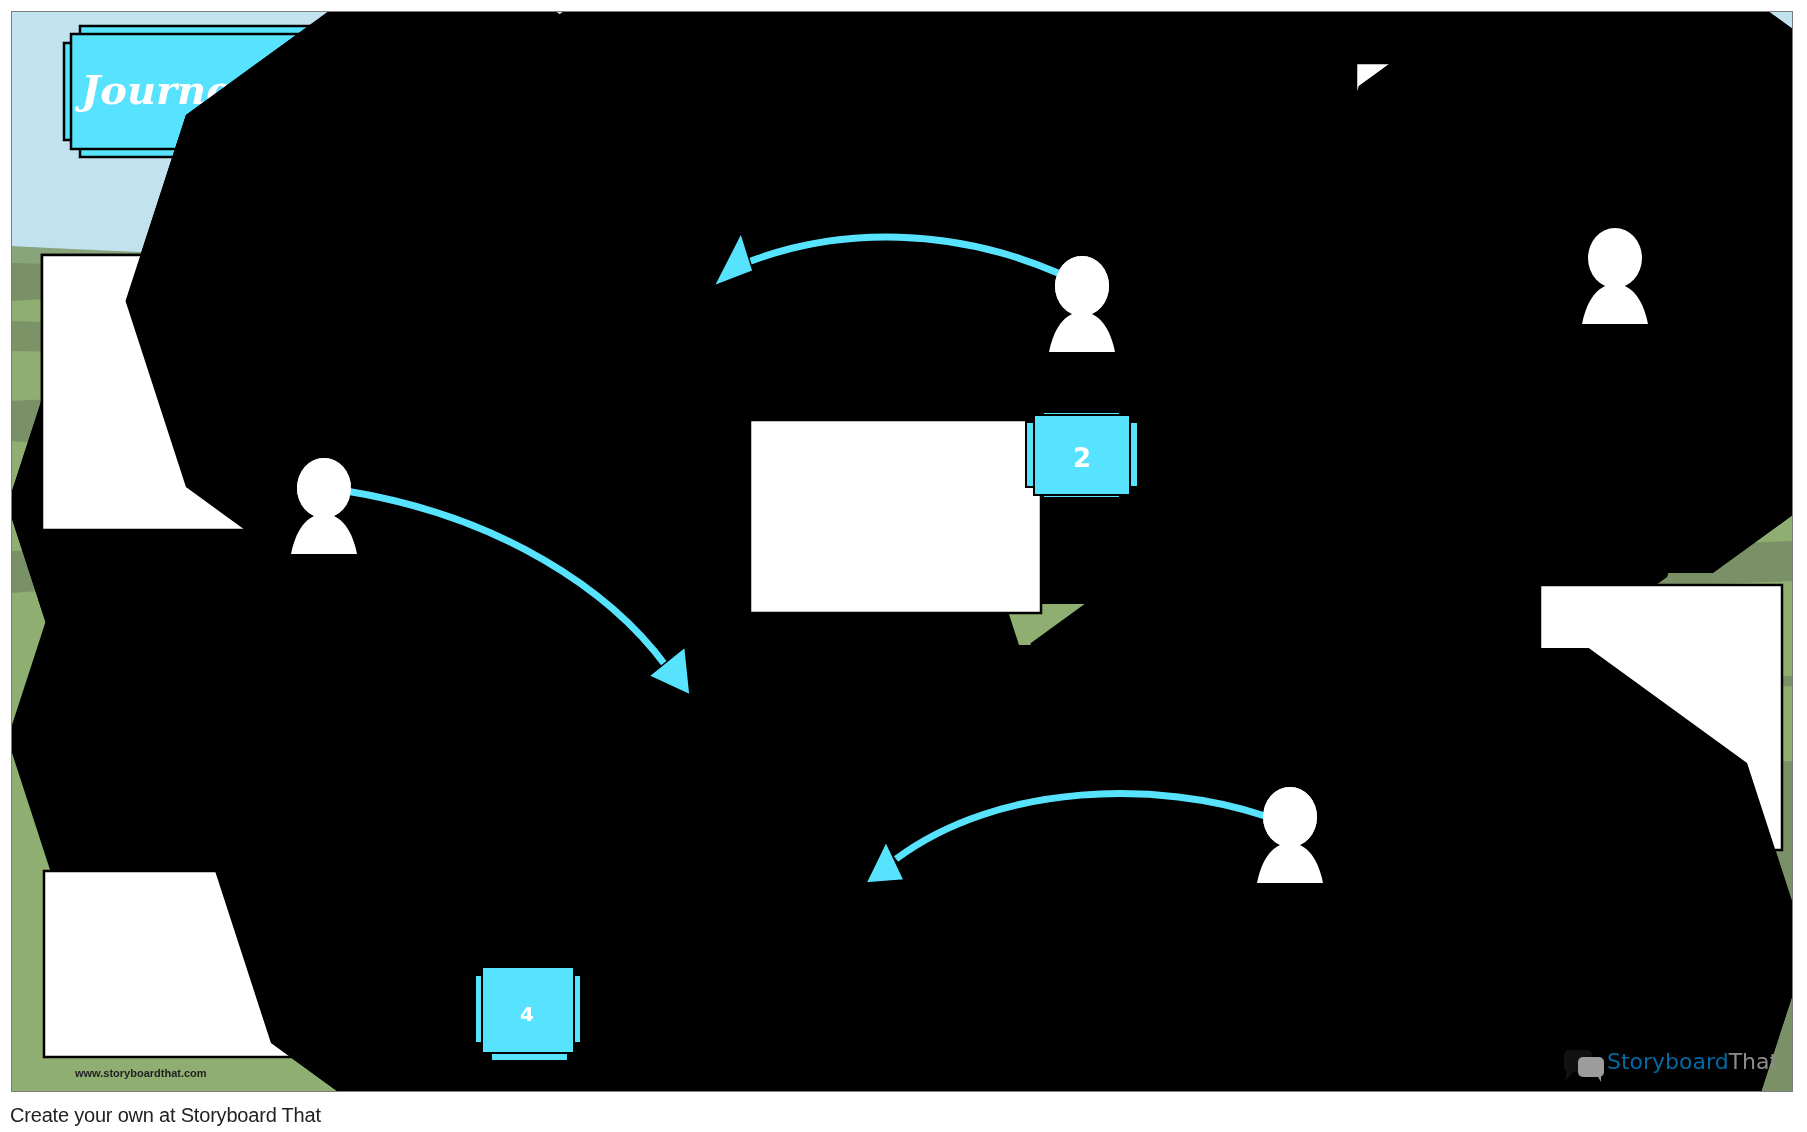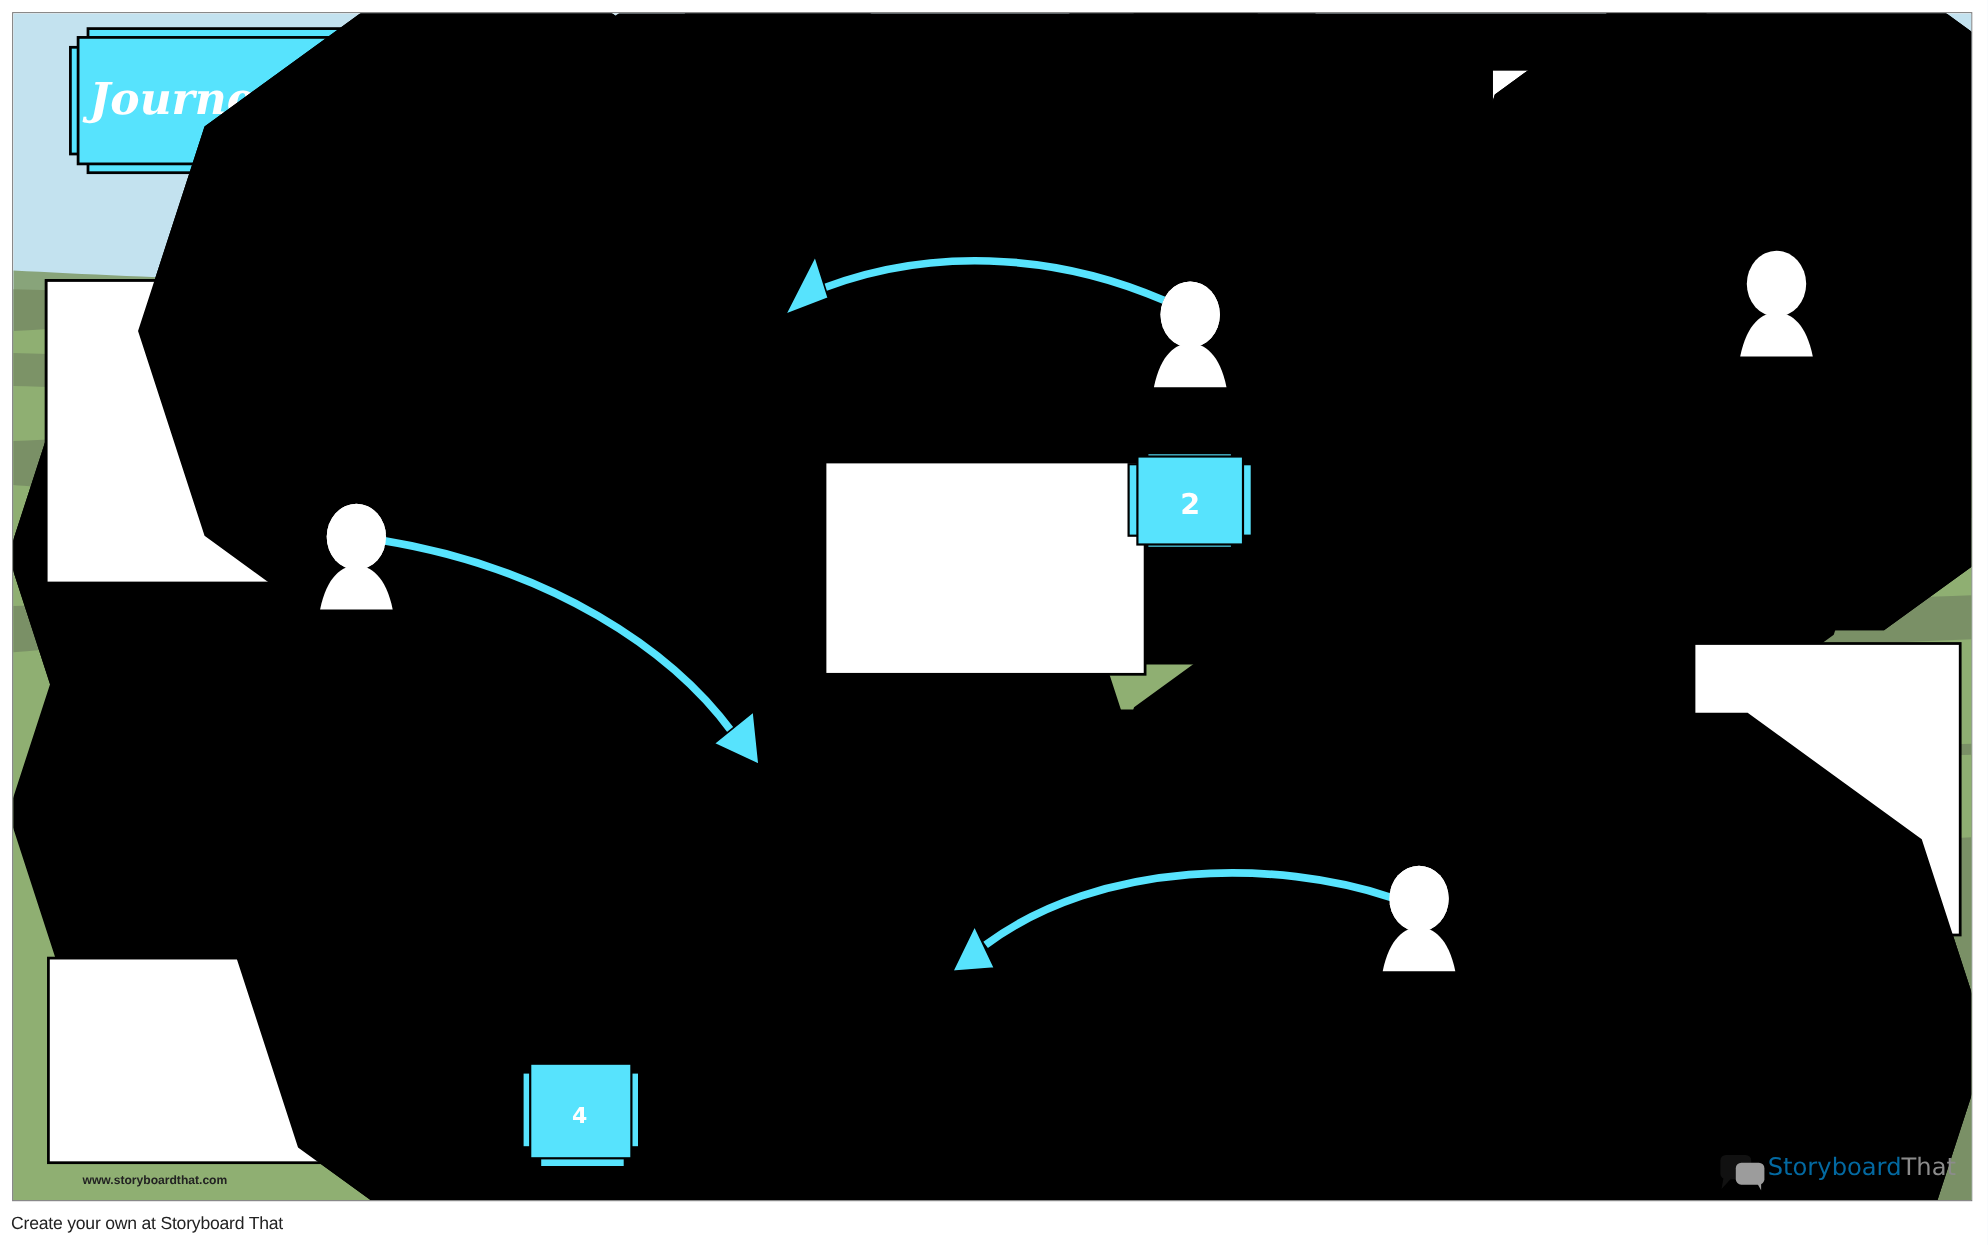--- a/index.html
+++ b/index.html
@@ -1,20 +1,20 @@
 <!DOCTYPE html>
 <html><head>
 <meta charset="utf-8">
 <style>
   html,body{margin:0;padding:0;background:#ffffff;}
   body{width:1807px;height:1132px;position:relative;overflow:hidden;font-family:"Liberation Sans",sans-serif;}
   #stage{position:absolute;left:0;top:0;width:1807px;height:1132px;}
   .frame{position:absolute;left:11px;top:11px;width:1782px;height:1081px;border:1px solid #7d7d7d;box-sizing:border-box;overflow:hidden;}
   svg.scene{position:absolute;left:0;top:0;}
-  .footer{position:absolute;left:10px;top:1104px;font-size:16px;color:#222;font-family:"Liberation Sans",sans-serif;letter-spacing:-0.2px;}
+  .footer{position:absolute;left:10px;top:1104px;font-size:20px;color:#222;font-family:"Liberation Sans",sans-serif;letter-spacing:-0.2px;}
   .wm-url{position:absolute;left:26px;top:1067px;font-size:11px;font-weight:bold;color:#222;font-family:"Liberation Sans",sans-serif;margin-left:48px;}
   .wm-brand{position:absolute;left:1560px;top:1046px;height:30px;display:flex;align-items:center;gap:4px;}
   .wm-brand .b1{font-size:22px;color:#0369a1;font-family:"DejaVu Sans",sans-serif;}
   .wm-brand .b2{font-size:22px;color:#8c8c8c;font-family:"DejaVu Sans",sans-serif;margin-left:-4px;}
   .script{font-family:"DejaVu Serif",serif;font-style:italic;font-weight:bold;fill:#ffffff;}
   .num{font-family:"DejaVu Sans",sans-serif;font-weight:bold;fill:#ffffff;}
 </style>
 </head>
 <body>
 

